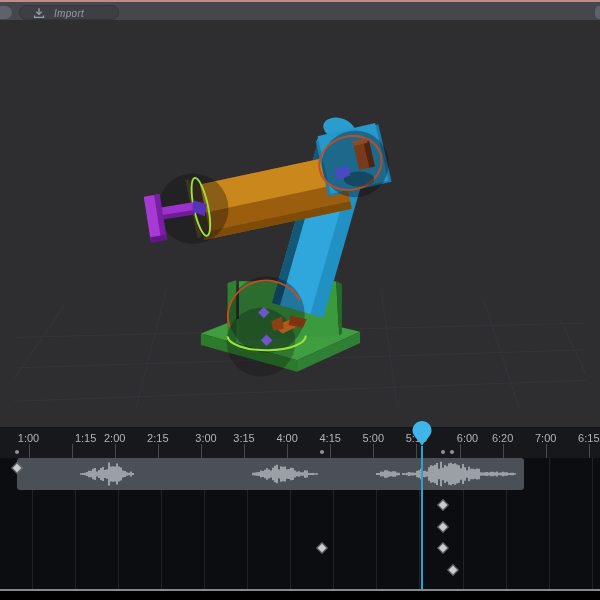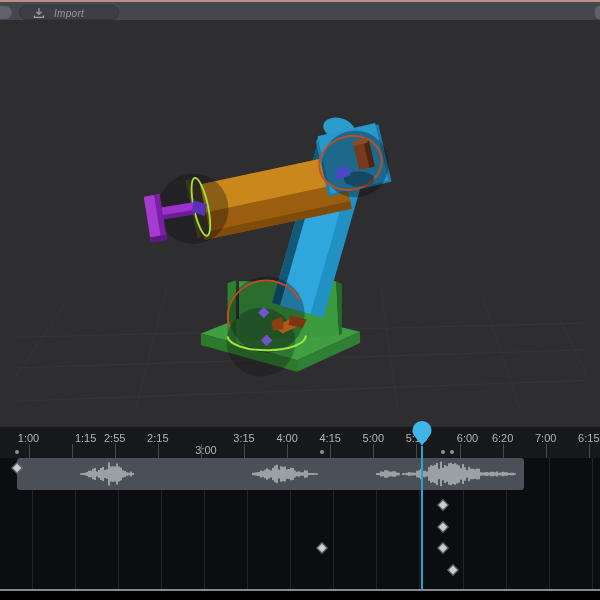--- a/index.html
+++ b/index.html
@@ -187,25 +187,25 @@
     </g>
   </svg>
 </div>
 
 <div class="bottom">
   <div class="ruler" id="ruler">
       <span class="tick-label" style="left: 28.5px;">1:00</span>
       <div class="tick-mark" style="left: 28.5px;"></div>
       <span class="tick-label" style="left: 71.6px; margin-left: 14px;">1:15</span>
       <div class="tick-mark" style="left: 71.6px;"></div>
-      <span class="tick-label" style="left: 114.7px;">2:55</span>
+      <span class="tick-label" style="left: 114.7px;">2:00</span>
       <div class="tick-mark" style="left: 114.7px;"></div>
       <span class="tick-label" style="left: 157.8px;">2:15</span>
       <div class="tick-mark" style="left: 157.8px;"></div>
-      <span class="tick-label" style="left: 206px; margin-top: 12px;">3:00</span>
+      <span class="tick-label" style="left: 206px;">3:00</span>
       <div class="tick-mark" style="left: 200.9px;"></div>
       <span class="tick-label" style="left: 244px;">3:15</span>
       <div class="tick-mark" style="left: 244px;"></div>
       <span class="tick-label" style="left: 287.1px;">4:00</span>
       <div class="tick-mark" style="left: 287.1px;"></div>
       <span class="tick-label" style="left: 330.2px;">4:15</span>
       <div class="tick-mark" style="left: 330.2px;"></div>
       <span class="tick-label" style="left: 373.3px;">5:00</span>
       <div class="tick-mark" style="left: 373.3px;"></div>
       <span class="tick-label" style="left: 416.4px;">5:15</span>

